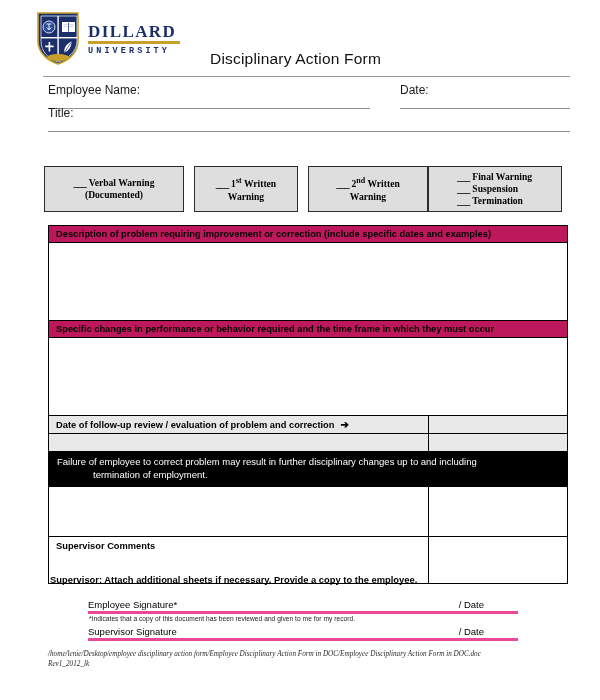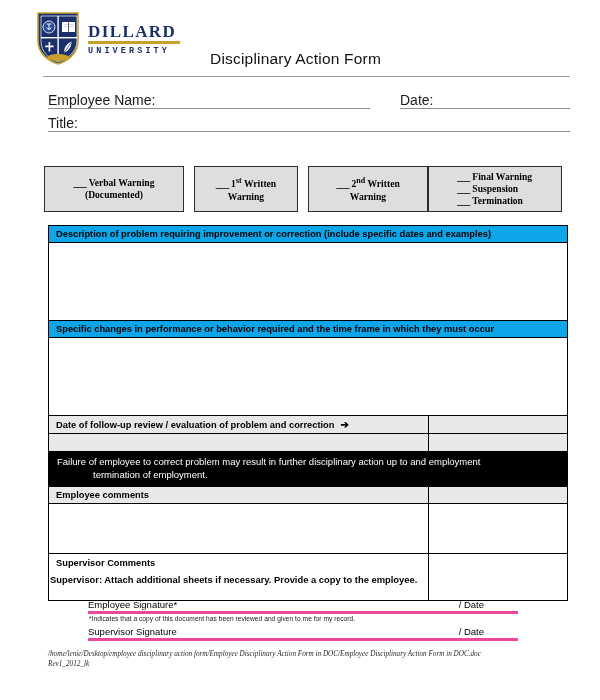--- a/index.html
+++ b/index.html
@@ -90,22 +90,22 @@
     position: absolute;
     left: 0; top: 86px;
     width: 600px;
   }
   .field-row {
     position: relative;
     height: 23px;
   }
   .field-label {
     position: absolute;
-    bottom: 1px;
-    font-size: 14px;
+    bottom: 12px;
+    font-size: 12px;
     color: #1a1a1a;
     white-space: nowrap;
   }
   .field-rule {
     position: absolute;
     bottom: 0;
     height: 1px;
     background: #8f8f8f;
   }
 
@@ -139,21 +139,21 @@
 
   
   .maintable {
     position: absolute;
     left: 48px; top: 225px;
     width: 520px;
     border: 1.3px solid #000;
     box-sizing: border-box;
   }
   .tbl-head {
-    background: #0ea5e9;
+    background: #be185d;
     border-bottom: 1.3px solid #000;
     font-size: 9.3px;
     font-weight: bold;
     padding: 3px 0 3px 7px;
     box-sizing: border-box;
     color: #000;
   }
   .tbl-body {
     background: #ffffff;
     box-sizing: border-box;
@@ -334,28 +334,24 @@
       </div>
       <div class="split-right cell-blank"></div>
     </div>
 
     <div class="split-row tbl-sep">
       <div class="split-left cell-blank" style="height:17px;"></div>
       <div class="split-right cell-blank"></div>
     </div>
 
     <div class="black-band tbl-sep">
-      <div>Failure of employee to correct problem may result in further disciplinary action up to and employment</div>
+      <div>Failure of employee to correct problem may result in further disciplinary changes up to and including</div>
       <div class="l2">termination of employment.</div>
     </div>
 
-    <div class="split-row tbl-sep">
-      <div class="split-left cell-head">Employee comments</div>
-      <div class="split-right cell-blank"></div>
-    </div>
 
     <div class="split-row tbl-sep">
       <div class="split-left cell-white" style="height:49px;"></div>
       <div class="split-right cell-white"></div>
     </div>
 
     <div class="split-row">
       <div class="split-left cell-white" style="height:46px;">
         <div class="lbl-in-cell">Supervisor Comments</div>
       </div>

